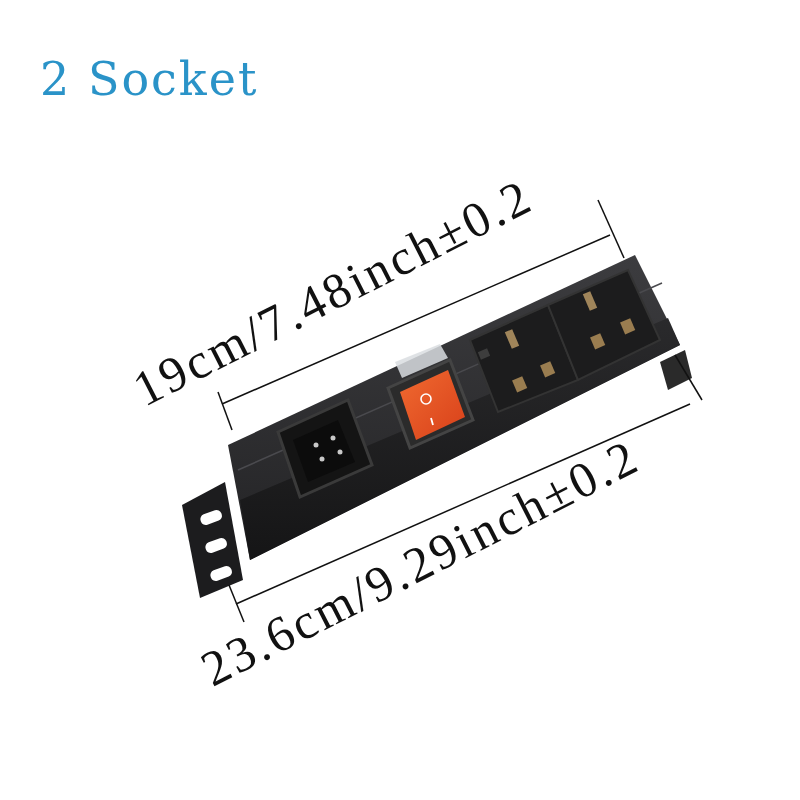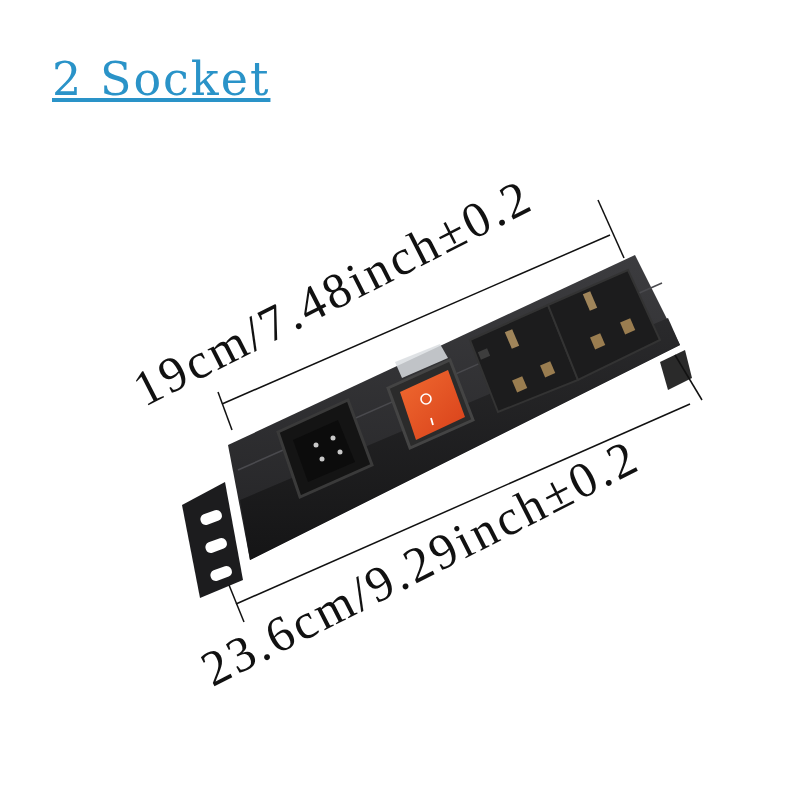--- a/index.html
+++ b/index.html
@@ -1,22 +1,21 @@
 <!DOCTYPE html>
 <html><head>
 <meta charset="utf-8">
 <style>
   html, body { margin: 0; padding: 0; background: #ffffff; }
   body { width: 800px; height: 800px; position: relative; overflow: hidden; font-family: "DejaVu Serif", serif; }
   .title {
-    position: absolute; left: 52px; top: 56px;
+    position: absolute; left: 40px; top: 56px;
     font-family: "DejaVu Serif", "Liberation Serif", serif;
     font-size: 46px; color: #2a93c8; letter-spacing: 2px; line-height: 1;
     white-space: pre;
-    text-decoration: underline;
   }
   .scene { position: absolute; left: 0; top: 0; width: 800px; height: 800px; }
   .dim-label {
     position: absolute;
     font-family: "Liberation Serif", "DejaVu Serif", serif;
     color: #111; white-space: nowrap; transform-origin: 0 100%;
     letter-spacing: 3px;
   }
   .dim-top { left: 150px; top: 360px; font-size: 50px; transform: rotate(-27deg); }
   .dim-bottom { left: 218px; top: 640px; font-size: 50px; transform: rotate(-27deg); }

